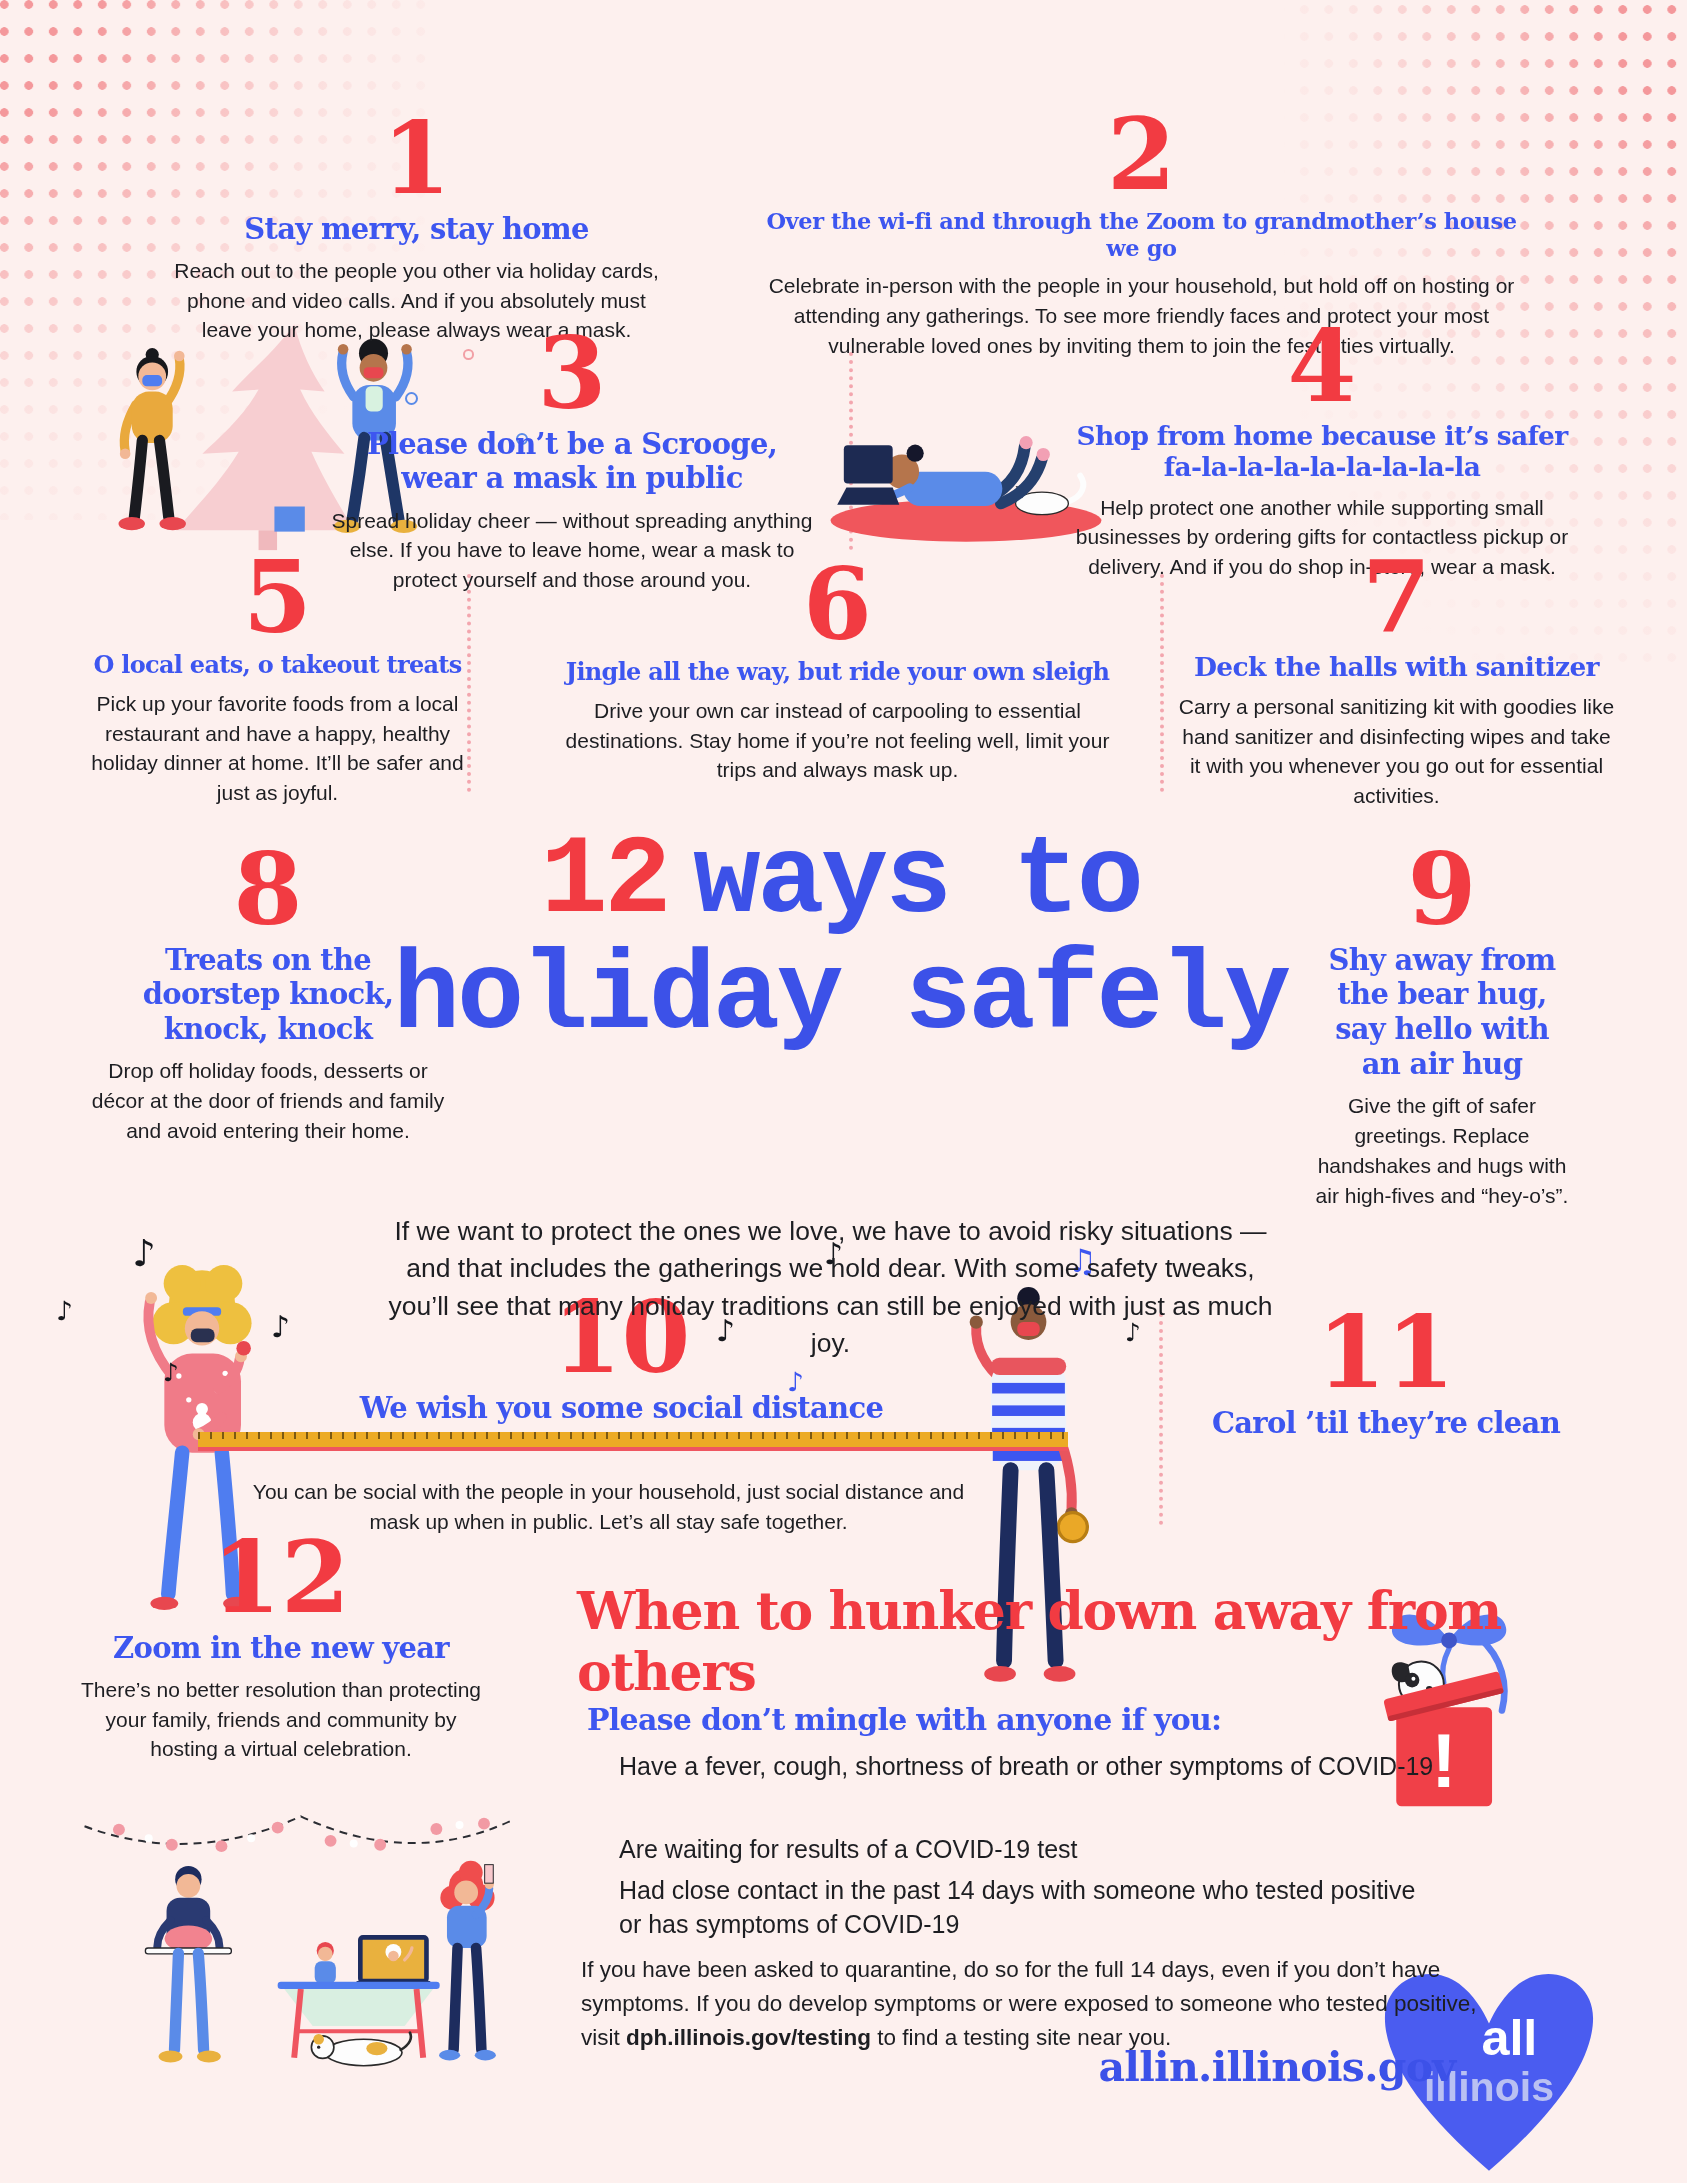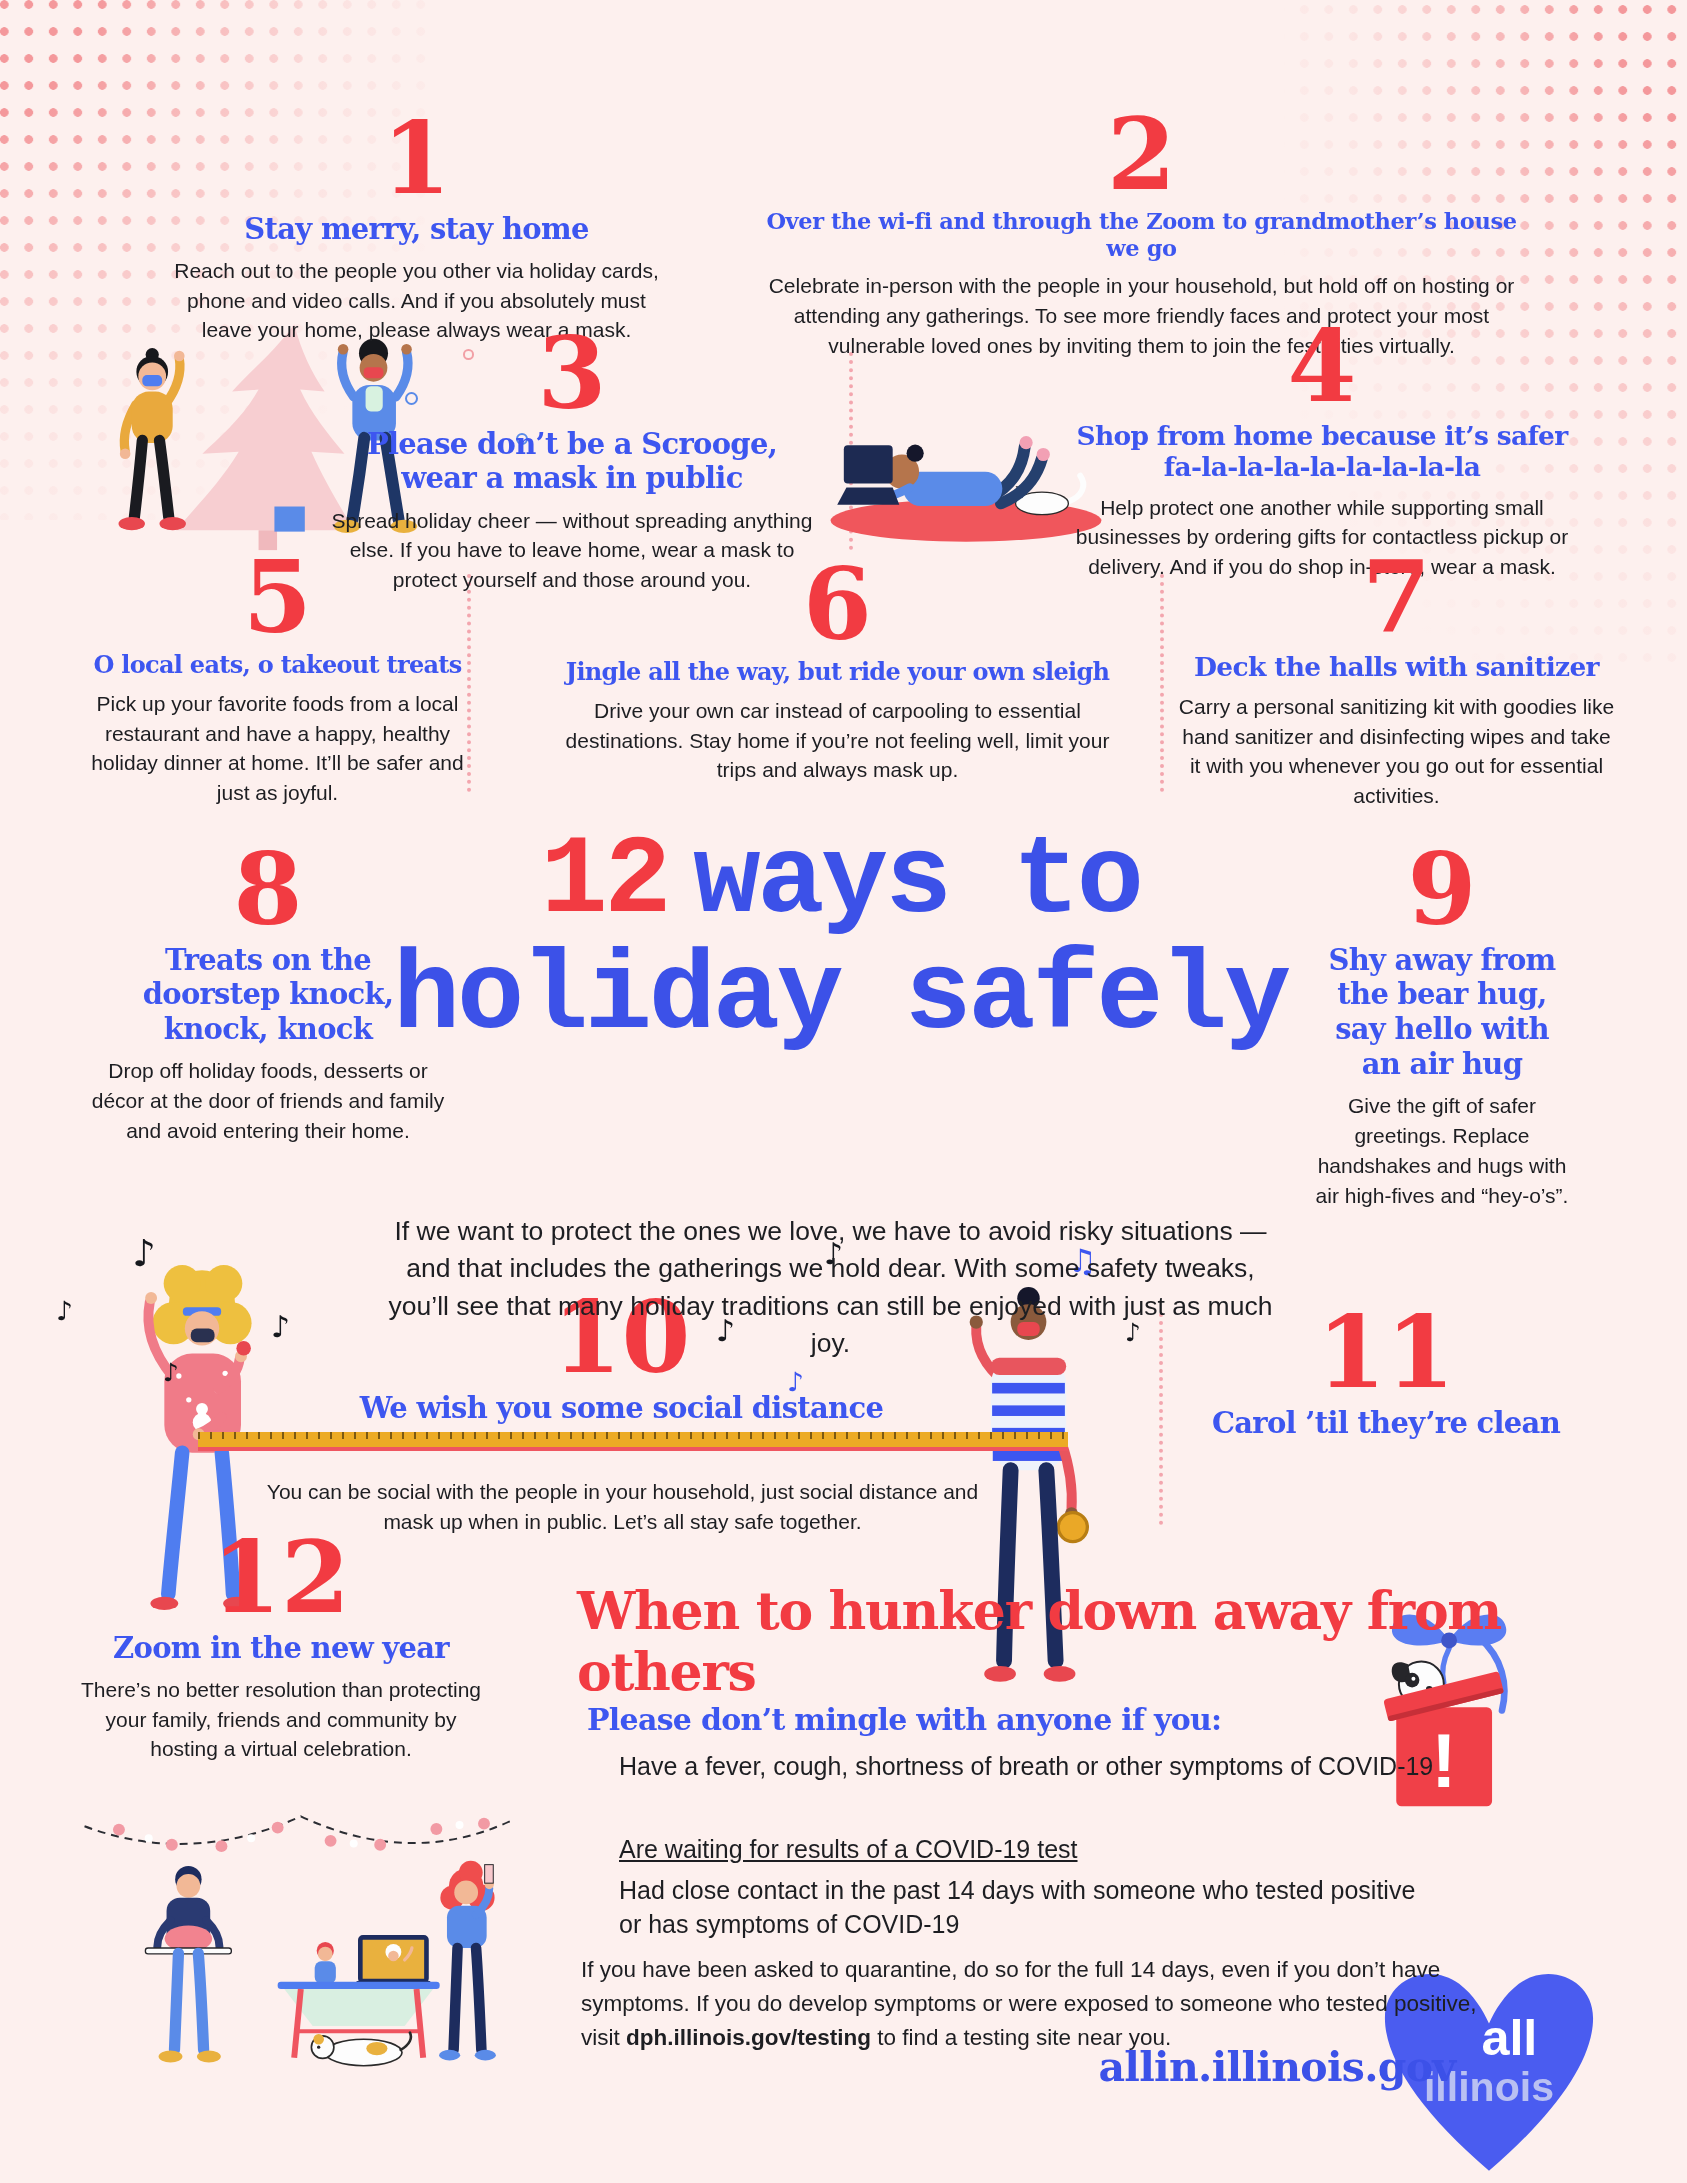--- a/index.html
+++ b/index.html
@@ -35,21 +35,21 @@
   #it6{left:543px;top:557px;width:589px;}
   #it6 .ititle{font-size:24px;}
   #it7{left:1178px;top:550px;width:437px;}
   #it7 .ititle{font-size:26.5px;}
   #it8{left:83px;top:842px;width:370px;}
   #it9{left:1313px;top:842px;width:258px;}
   #it10{left:251px;top:1290px;width:741px;}
   #it11{left:1171px;top:1305px;width:430px;}
   #it12{left:76px;top:1530px;width:410px;}
 
-  #body10{position:absolute;left:265px;top:1456px;width:715px;text-align:center;
+  #body10{position:absolute;left:251px;top:1456px;width:715px;text-align:center;
           font-size:21px;line-height:1.42;z-index:5;}
 
   
   #bigtitle{position:absolute;left:384px;top:824px;width:913px;text-align:center;z-index:5;
             font-family:Liberation Mono, monospace;font-weight:bold;
             font-size:112px;line-height:1.04;letter-spacing:-3.3px;color:#3c51e8;}
   #bigtitle .tnum{color:#f23b42;}
   #bigtitle .trest{margin-left:25px;}
   #intro{position:absolute;left:387px;top:1186px;width:887px;text-align:center;z-index:5;
          font-size:26.5px;line-height:1.42;color:#1d1e22;}
@@ -67,21 +67,21 @@
         border-bottom:4px solid #ef5560;}
 
   
   #hunker-title{position:absolute;left:577px;top:1580px;width:1059px;z-index:5;
         font-family:"DejaVu Serif","Liberation Serif",serif;font-weight:bold;
         font-size:52px;letter-spacing:-1.3px;color:#f23b42;}
   #hunker-sub{position:absolute;left:587px;top:1702px;width:794px;z-index:5;
         font-family:"DejaVu Serif","Liberation Serif",serif;font-weight:bold;
         font-size:30px;letter-spacing:-0.7px;color:#3d56f0;}
   .bullet{position:absolute;left:619px;width:820px;font-size:25px;line-height:1.35;z-index:5;}
-  #b1{top:1750px;} #b2{top:1792px;} #b3{top:1833px;text-decoration:underline;} #b4{top:1874px;}
+  #b1{top:1750px;} #b2{top:1792px;} #b3{top:1833px;} #b4{top:1874px;}
   #hunker-note{position:absolute;left:581px;top:1953px;width:913px;z-index:5;
         font-size:22.5px;line-height:1.5;margin:0;}
   #hunker-note strong{font-weight:bold;}
 
   
   #site-url{position:absolute;left:1092px;top:2043px;width:370px;text-align:center;z-index:5;
         font-family:"DejaVu Serif","Liberation Serif",serif;font-weight:bold;
         font-size:41px;letter-spacing:-0.7px;color:#3c51e8;}
 
   .illus{position:absolute;z-index:3;}

